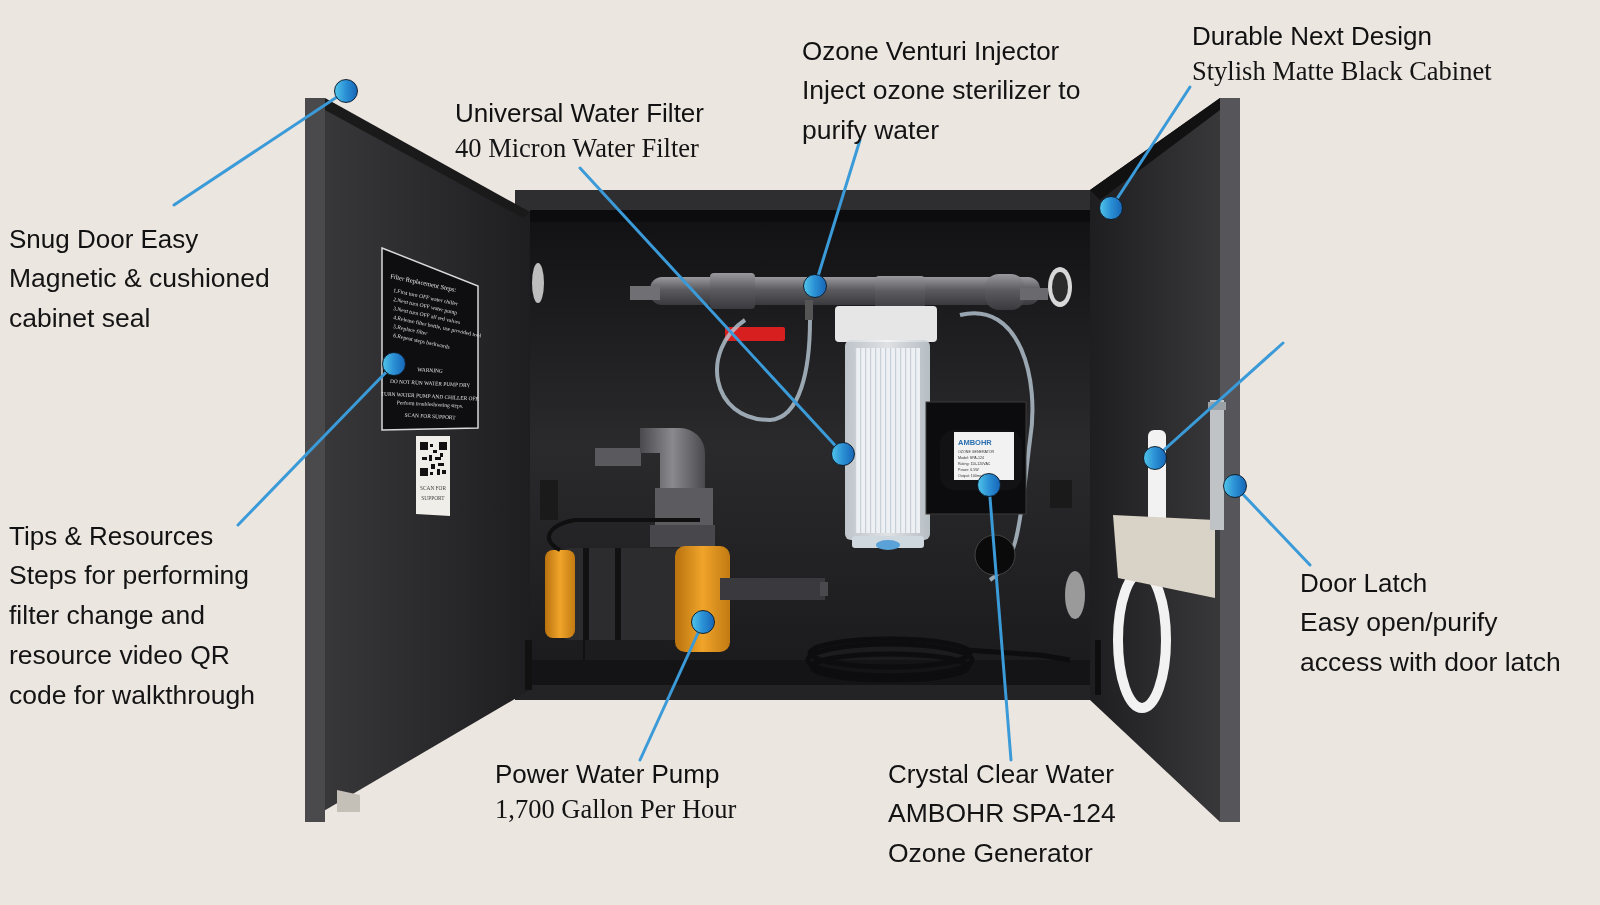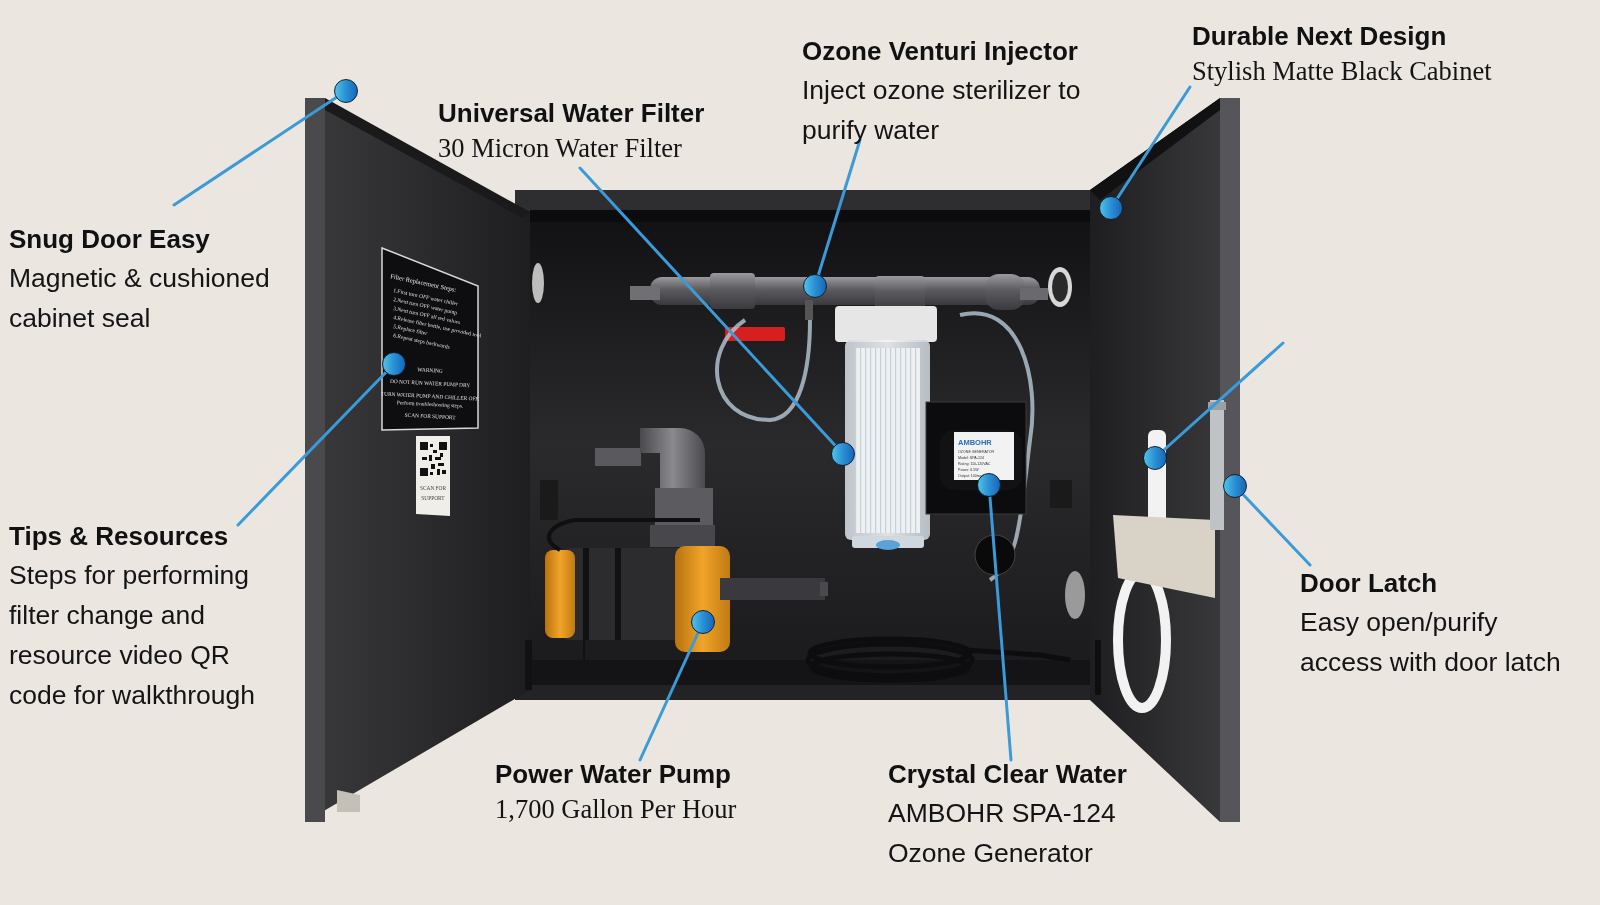--- a/index.html
+++ b/index.html
@@ -7,21 +7,21 @@
     width:1600px; height:905px; overflow:hidden; position:relative;
     background:#ece6e1;
     font-family:"Liberation Sans", "DejaVu Sans", sans-serif;
     color:#111;
   }
   .stage { position:absolute; left:0; top:0; width:1600px; height:905px; }
   svg.art { position:absolute; left:0; top:0; width:1600px; height:905px; }
 
   .callout { position:absolute; line-height:1; }
   .callout .title {
-    display:block; font-weight:700; font-size:26px; color:#111;
+    display:block; font-weight:400; font-size:26px; color:#111;
     white-space:nowrap; margin-bottom:6px;
   }
   .callout .desc {
     display:block; font-size:26.5px; color:#141414; line-height:40px; white-space:pre-line;
   }
   .callout .desc.tight { line-height:32px;font-family:Liberation Serif, serif; }
 
   .dot {
     position:absolute; width:24px; height:24px; margin:-12px 0 0 -12px;
     border-radius:50%;
@@ -249,23 +249,23 @@
   </div>
 
   <div class="callout" style="left:9px;top:523px">
     <span class="title">Tips &amp; Resources</span>
     <span class="desc">Steps for performing
 filter change and
 resource video QR
 code for walkthrough</span>
   </div>
 
-  <div class="callout" style="left:438px;top:100px">
+  <div class="callout" style="left:455px;top:100px">
     <span class="title">Universal Water Filter</span>
-    <span class="desc tight">30 Micron Water Filter</span>
+    <span class="desc tight">40 Micron Water Filter</span>
   </div>
 
   <div class="callout" style="left:802px;top:38px">
     <span class="title">Ozone Venturi Injector</span>
     <span class="desc">Inject ozone sterilizer to
 purify water</span>
   </div>
 
   <div class="callout" style="left:1192px;top:23px">
     <span class="title">Durable Next Design</span>

